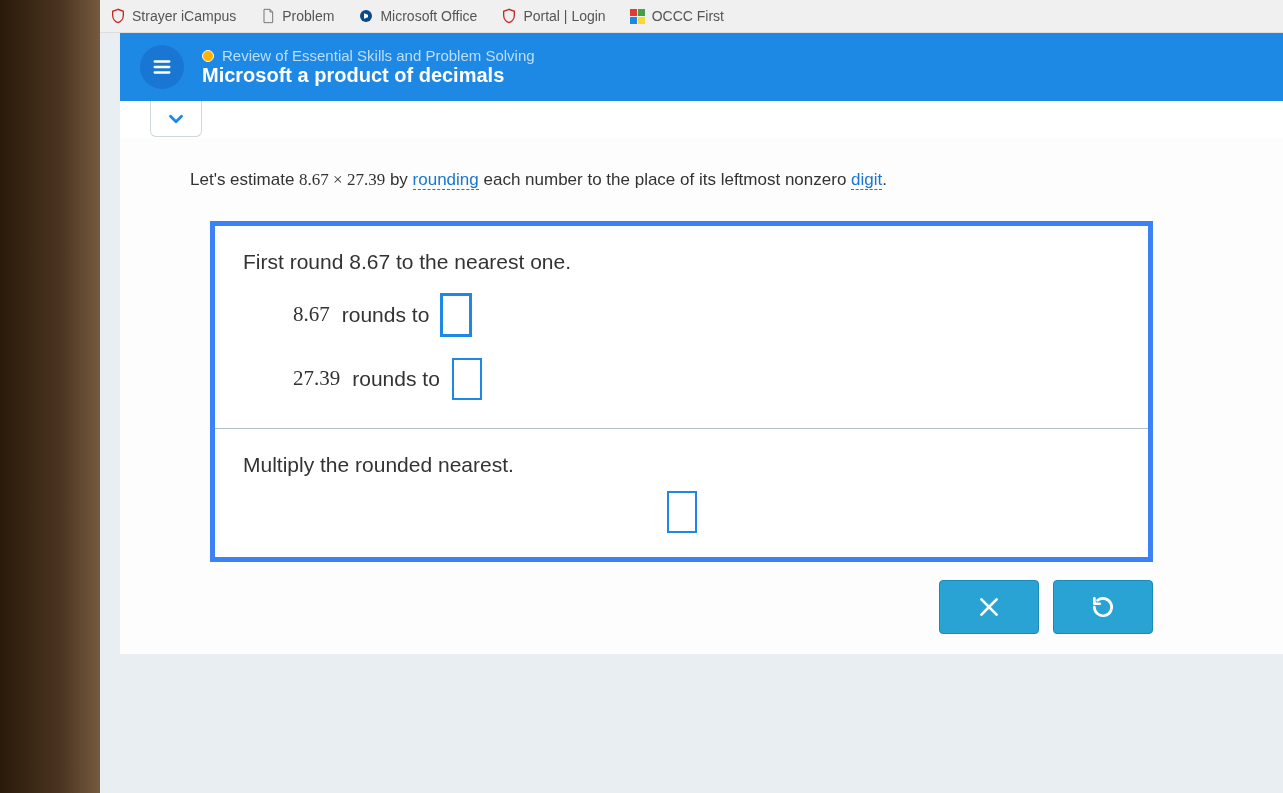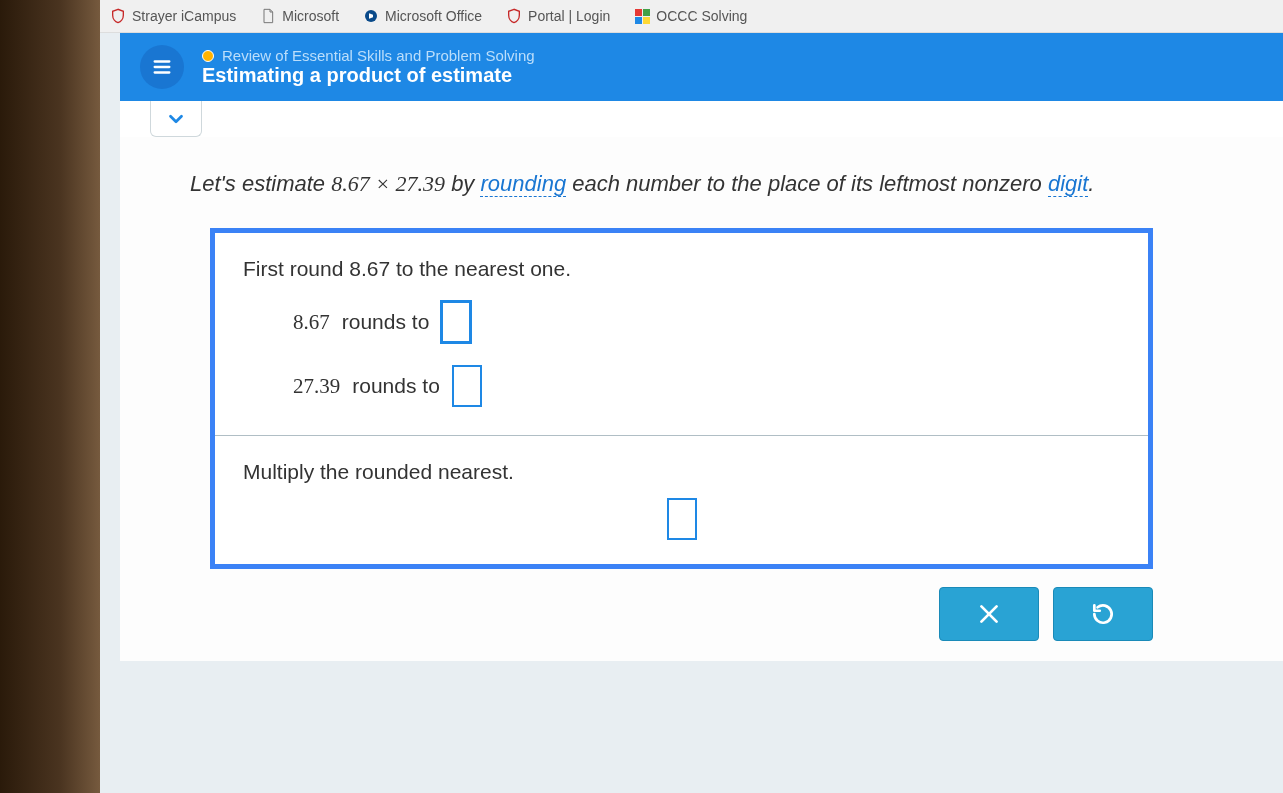--- a/index.html
+++ b/index.html
@@ -95,25 +95,24 @@
       justify-content: center;
       margin-left: 30px;
       cursor: pointer;
     }
     .expand-tab svg { width: 22px; height: 22px; }
     .content-area {
       padding: 30px 60px 20px 70px;
       background: #fdfdfd;
     }
     .prompt-text {
-      font-size: 22px;
+      font-size: 17px;
       color: #333;
       margin-bottom: 28px;
       line-height: 1.5;
-      font-style: italic;
     }
     .math-num { font-family: Georgia, 'Times New Roman', serif; }
     .link-term {
       color: #1976d2;
       border-bottom: 1px dashed #1976d2;
       cursor: pointer;
     }
     .work-box {
       border: 5px solid #3b82f6;
       background: #fff;
@@ -200,21 +199,21 @@
     </span>
     <span>Strayer iCampus</span>
   </div>
   <div class="bookmark">
     <span class="bm-icon">
       <svg viewBox="0 0 24 24" fill="none">
           <path d="M6 2h9l4 4v16H6V2z" stroke="#777" stroke-width="1.5"></path>
           <path d="M15 2v4h4" stroke="#777" stroke-width="1.5"></path>
         </svg>
     </span>
-    <span>Microsoft</span>
+    <span>Problem</span>
   </div>
   <div class="bookmark">
     <span class="bm-icon">
       <svg viewBox="0 0 24 24">
           <circle cx="12" cy="12" r="9" fill="#0a4a8a"></circle>
           <path d="M9 8v8l6-2V10l-6-2z" fill="#fff"></path>
         </svg>
     </span>
     <span>Microsoft Office</span>
   </div>
@@ -228,40 +227,40 @@
   </div>
   <div class="bookmark">
     <span class="bm-icon">
       <span class="occc-icon">
         <span style="background:#e53935"></span>
           <span style="background:#43a047"></span>
         <span style="background:#1e88e5"></span>
           <span style="background:#fdd835"></span>
       </span>
     </span>
-    <span>OCCC Solving</span>
+    <span>OCCC First</span>
   </div>
 </div>
 
 <div class="app-container">
 
   <div class="lesson-header">
     <div class="hamburger">
       <svg viewBox="0 0 24 24">
         <line x1="4" y1="6" x2="20" y2="6" stroke="#fff" stroke-width="2.5" stroke-linecap="round"></line>
         <line x1="4" y1="12" x2="20" y2="12" stroke="#fff" stroke-width="2.5" stroke-linecap="round"></line>
         <line x1="4" y1="18" x2="20" y2="18" stroke="#fff" stroke-width="2.5" stroke-linecap="round"></line>
       </svg>
     </div>
     <div class="lesson-titles">
       <div class="breadcrumb-line">
         <span class="status-dot"></span>
         <span>Review of Essential Skills and Problem Solving</span>
       </div>
-      <div class="lesson-title">Estimating a product of estimate</div>
+      <div class="lesson-title">Microsoft a product of decimals</div>
     </div>
   </div>
 
   <div class="expand-tab">
     <svg viewBox="0 0 24 24">
       <polyline points="6 9 12 15 18 9" fill="none" stroke="#1e88e5" stroke-width="3" stroke-linecap="round" stroke-linejoin="round"></polyline>
     </svg>
   </div>
 
   <div class="content-area">

